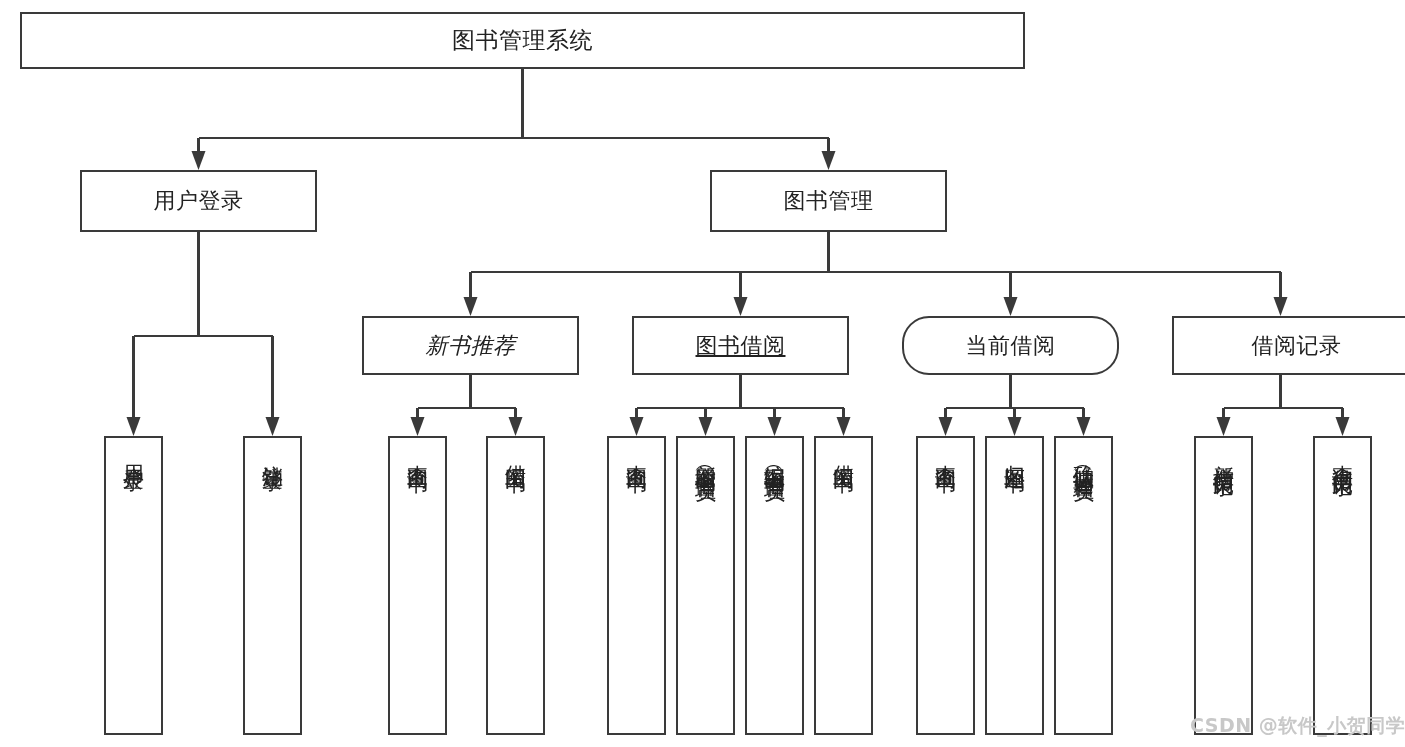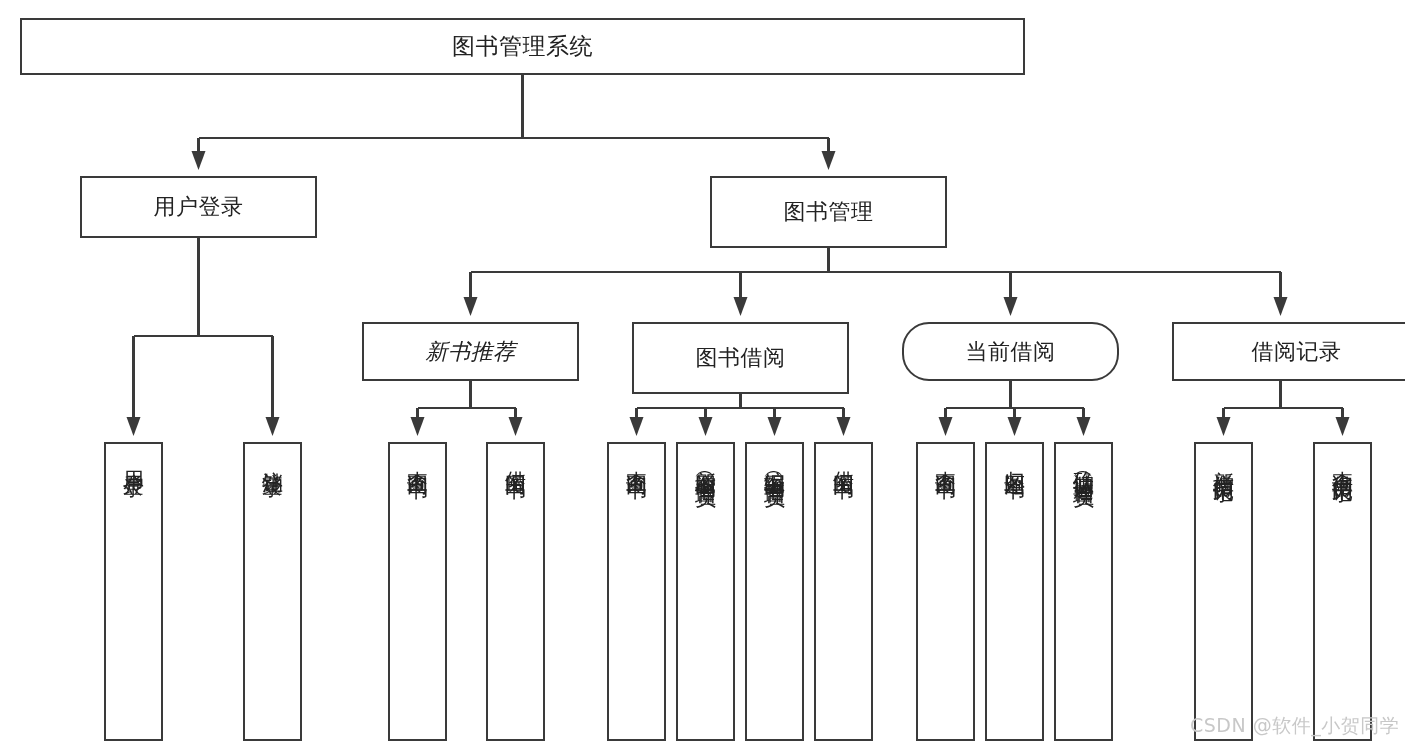--- a/index.html
+++ b/index.html
@@ -29,21 +29,20 @@
   .node {
     position: absolute;
     box-sizing: border-box;
     background: #ffffff;
     border: 2.5px solid #3a3a3a;
     display: flex;
     align-items: center;
     justify-content: center;
     color: #222222;
     z-index: 2;
-    margin-top: 6px;
   }
   .node .label {
     display: block;
     text-align: center;
     line-height: 1.18;
   }
   
   .node.horiz .label {
     font-size: 22px;
     letter-spacing: 0.5px;
@@ -137,28 +136,28 @@
       <polygon points="1335.5,417 1349.5,417 1342.5,436" fill="#3a3a3a"></polygon>
     </svg>
 
   <div class="node horiz root" style="left: 20px; top: 12px; width: 1005px; height: 57px; border-color: rgb(58, 58, 58);">
     <span class="label">图书管理系统</span>
   </div>
 
   <div class="node horiz" style="left: 80px; top: 170px; width: 237px; height: 62px; border-color: rgb(58, 58, 58);">
     <span class="label">用户登录</span>
   </div>
-  <div class="node horiz" style="left: 710px; top: 170px; width: 237px; height: 72px; border-color: rgb(58, 58, 58);">
+  <div class="node horiz" style="left: 710px; top: 170px; width: 237px; height: 62px; border-color: rgb(58, 58, 58);">
     <span class="label">图书管理</span>
   </div>
 
   <div class="node horiz" style="left: 362px; top: 316px; width: 217px; height: 59px; border-color: rgb(58, 58, 58); font-style: italic;">
     <span class="label">新书推荐</span>
   </div>
-  <div class="node horiz" style="left: 632px; top: 316px; width: 217px; height: 72px; border-color: rgb(58, 58, 58);">
+  <div class="node horiz" style="left: 632px; top: 316px; width: 217px; height: 59px; border-color: rgb(58, 58, 58); text-decoration: underline;">
     <span class="label">图书借阅</span>
   </div>
   <div class="node horiz" style="left: 902px; top: 316px; width: 217px; height: 59px; border-color: rgb(58, 58, 58); border-radius: 27px;">
     <span class="label">当前借阅</span>
   </div>
   <div class="node horiz" style="left: 1172px; top: 316px; width: 249px; height: 59px; border-color: rgb(58, 58, 58);">
     <span class="label">借阅记录</span>
   </div>
 
   <div class="node vert" style="left: 104px; top: 436px; width: 59px; height: 299px; border-color: rgb(58, 58, 58);">
@@ -194,14 +193,14 @@
   <div class="node vert" style="left: 1054px; top: 436px; width: 59px; height: 299px; border-color: rgb(58, 58, 58);">
     <span class="label">确认归还（管理员）</span>
   </div>
   <div class="node vert" style="left: 1194px; top: 436px; width: 59px; height: 299px; border-color: rgb(58, 58, 58);">
     <span class="label">新增借阅记录</span>
   </div>
   <div class="node vert" style="left: 1313px; top: 436px; width: 59px; height: 299px; border-color: rgb(58, 58, 58);">
     <span class="label">查询借阅记录</span>
   </div>
 
-  <div class="watermark" style="left: 1190px; top: 713px; color: rgb(200, 200, 200);">CSDN @软件_小贺同学</div>
+  <div class="watermark" style="left: 1190px; top: 713px; color: rgb(200, 200, 200); font-weight: bold;">CSDN @软件_小贺同学</div>
 </div>
 
 </body></html>

